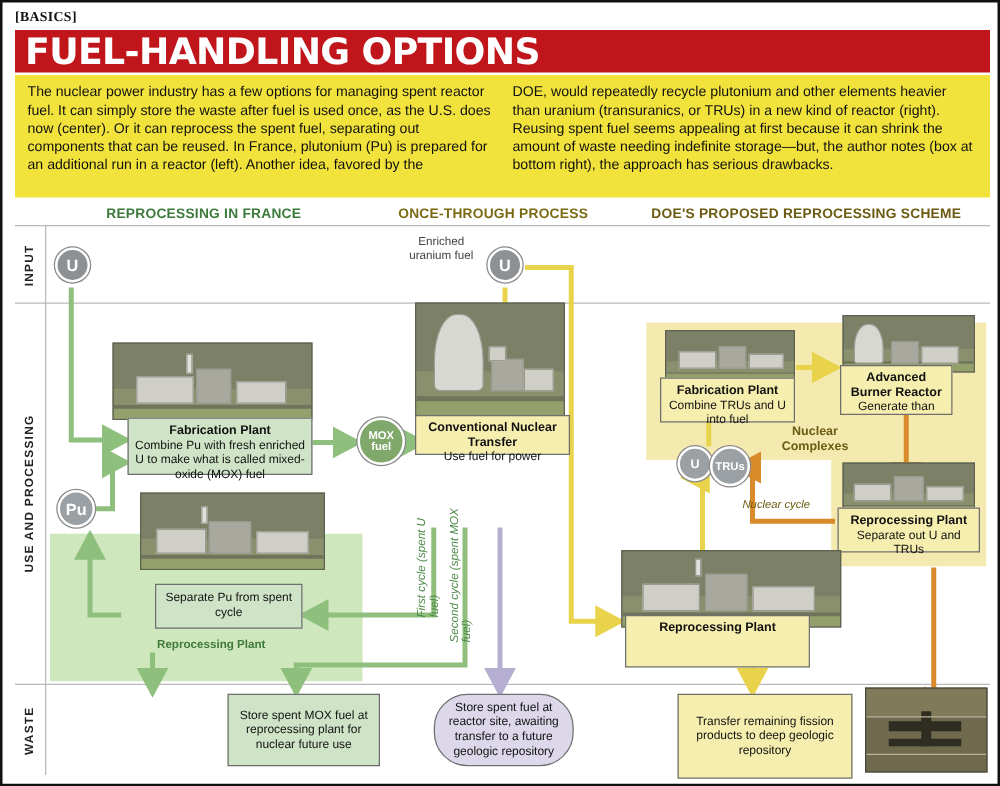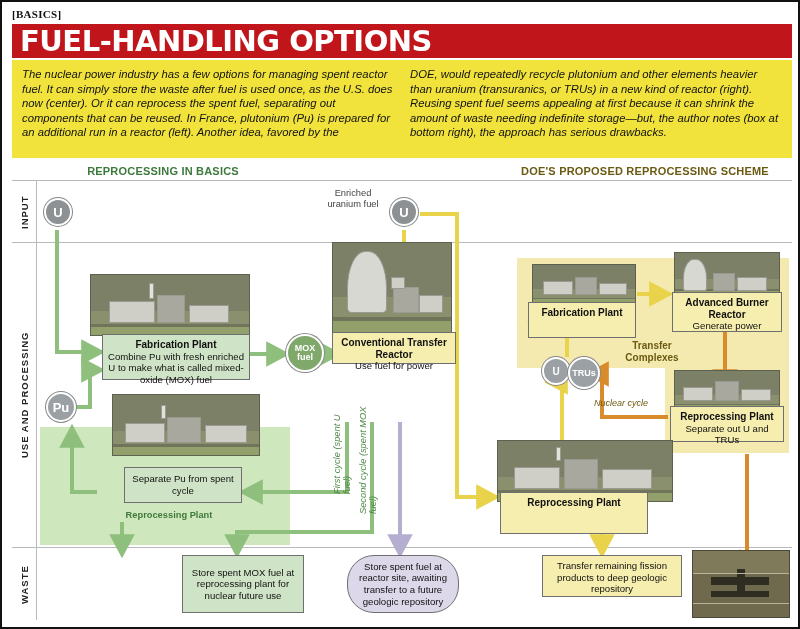--- a/index.html
+++ b/index.html
@@ -38,21 +38,20 @@
   }
   .intro {
     position:absolute; left:10px; top:58px; width:780px; height:98px;
     background:#f2e33c;
     padding:7px 10px 0 10px;
     display:flex; gap:16px;
   }
   .intro p {
     margin:0; font-size:11.3px; line-height:14.6px; color:#111;
     width:50%;
-    font-style:italic;
   }
 
   
   .colhead {
     position:absolute; top:160px; height:18px;
     font-size:11px; font-weight:bold; letter-spacing:0.2px;
     display:flex; align-items:center; justify-content:center;
     text-align:center;
   }
   #ch1 { left:36px;  width:250px; color:#3c7a3c; }
@@ -152,21 +151,22 @@
 
   <div class="basics-tag">[BASICS]</div>
   <div class="title-bar">
     <div class="t">FUEL-HANDLING OPTIONS</div>
   </div>
   <div class="intro">
     <p>The nuclear power industry has a few options for managing spent reactor fuel. It can simply store the waste after fuel is used once, as the U.S. does now (center). Or it can reprocess the spent fuel, separating out components that can be reused. In France, plutonium (Pu) is prepared for an additional run in a reactor (left). Another idea, favored by the</p>
     <p>DOE, would repeatedly recycle plutonium and other elements heavier than uranium (transuranics, or TRUs) in a new kind of reactor (right). Reusing spent fuel seems appealing at first because it can shrink the amount of waste needing indefinite storage—but, the author notes (box at bottom right), the approach has serious drawbacks.</p>
   </div>
 
-  <div class="colhead" id="ch1">REPROCESSING IN BASICS</div>
+  <div class="colhead" id="ch1">REPROCESSING IN FRANCE</div>
+  <div class="colhead" id="ch2">ONCE-THROUGH PROCESS</div>
   <div class="colhead" id="ch3">DOE'S PROPOSED REPROCESSING SCHEME</div>
 
   <div class="hrule" style="top:178px;"></div>
   <div class="hrule" style="top:240px;"></div>
   <div class="hrule" style="top:545px;"></div>
   <div class="vrule"></div>
 
   <div class="rail" style="top:182px; height:56px;">INPUT</div>
   <div class="rail" style="top:244px; height:298px;">USE AND PROCESSING</div>
   <div class="rail" style="top:549px; height:68px;">WASTE</div>
@@ -278,56 +278,57 @@
   <div class="plant" style="left:330px; top:240px; width:120px; height:92px;">
     <div class="ground"></div>
       <div class="ground2"></div>
     <div class="tower" style="left:14px; top:8px; width:40px; height:62px;"></div>
     <div class="bld dark" style="left:60px; top:44px; width:26px; height:26px;"></div>
     <div class="bld" style="left:86px; top:52px; width:24px; height:18px;"></div>
     <div class="bld" style="left:58px; top:34px; width:14px; height:12px;"></div>
     <div class="grass" style="left:0; top:78px; width:100%; height:14px;"></div>
   </div>
   <div class="box yellow" style="left:330px; top:330px; width:124px; height:32px;">
-    <b>Conventional Transfer Reactor</b><br>
+    <b>Conventional Nuclear Transfer</b><br>
     <span>Use fuel for power</span>
   </div>
 
   <div class="box purple" style="left:345px; top:553px; width:112px; height:58px; display:flex; align-items:center; justify-content:center;border-radius:27px;">
     <span>Store spent fuel at reactor site, awaiting transfer to a future geologic repository</span>
   </div>
 
   <div class="plant" style="left:530px; top:262px; width:104px; height:42px;">
     <div class="ground"></div>
       <div class="ground2"></div>
     <div class="bld" style="left:10px; top:16px; width:30px; height:14px;"></div>
     <div class="bld dark" style="left:42px; top:12px; width:22px; height:18px;"></div>
     <div class="bld" style="left:66px; top:18px; width:28px; height:12px;"></div>
     <div class="grass" style="left:0; top:34px; width:100%; height:8px;"></div>
   </div>
   <div class="box yellow" style="left:526px; top:300px; width:108px; height:36px;">
     <b>Fabrication Plant</b><br>
+    <span>Combine TRUs and U into fuel</span>
   </div>
 
   <div class="plant" style="left:672px; top:250px; width:106px; height:46px;">
     <div class="ground"></div>
       <div class="ground2"></div>
     <div class="tower" style="left:8px; top:6px; width:24px; height:32px;"></div>
     <div class="bld dark" style="left:38px; top:20px; width:22px; height:18px;"></div>
     <div class="bld" style="left:62px; top:24px; width:30px; height:14px;"></div>
     <div class="grass" style="left:0; top:38px; width:100%; height:8px;"></div>
   </div>
-  <div class="box yellow" style="left:670px; top:290px; width:110px; height:40px;">
+  <div class="box yellow" style="left:670px; top:290px; width:90px; height:40px;">
     <b>Advanced Burner Reactor</b><br>
-    <span>Generate power</span>
+    <span>Generate than</span>
   </div>
 
   <div class="circ c-gray2 small" style="left:540px; top:355px; width:28px; height:28px;">U</div>
   <div class="circ c-gray2 small" style="left:566px; top:355px; width:32px; height:32px; font-size:9px;">TRUs</div>
-  <div class="nc-label" style="left:604px; top:338px; width:92px;">Transfer Complexes</div>
+  <div class="nc-label" style="left:604px; top:338px; width:92px;">Nuclear Complexes</div>
   <div class="rc-label" style="left:592px; top:396px; width:80px;">Nuclear cycle</div>
 
   <div class="plant" style="left:672px; top:368px; width:106px; height:42px;">
     <div class="ground"></div>
       <div class="ground2"></div>
     <div class="bld" style="left:8px; top:16px; width:30px; height:14px;"></div>
     <div class="bld dark" style="left:40px; top:10px; width:24px; height:20px;"></div>
     <div class="bld" style="left:66px; top:18px; width:30px; height:12px;"></div>
     <div class="grass" style="left:0; top:34px; width:100%; height:8px;"></div>
   </div>
@@ -342,21 +343,21 @@
     <div class="bld" style="left:16px; top:26px; width:46px; height:22px;"></div>
     <div class="bld dark" style="left:66px; top:18px; width:34px; height:30px;"></div>
     <div class="bld" style="left:104px; top:28px; width:50px; height:20px;"></div>
     <div class="stack" style="left:58px; top:6px; width:5px; height:14px;"></div>
     <div class="grass" style="left:0; top:52px; width:100%; height:10px;"></div>
   </div>
   <div class="box yellow" style="left:498px; top:490px; width:148px; height:42px;">
     <b>Reprocessing Plant</b><br>
   </div>
 
-  <div class="box yellow" style="left:540px; top:553px; width:140px; height:42px; display:flex; justify-content:center;">
+  <div class="box yellow" style="left:540px; top:553px; width:140px; height:68px; display:flex; align-items:center; justify-content:center;">
     <span>Transfer remaining fission products to deep geologic repository</span>
   </div>
   <div class="repo" style="left:690px; top:548px; width:98px; height:68px;">
     <div class="top"></div>
     <div class="hole" style="left:18px; top:26px; width:58px; height:8px;"></div>
     <div class="hole" style="left:18px; top:40px; width:58px; height:6px;"></div>
     <div class="hole" style="left:44px; top:18px; width:8px; height:28px;"></div>
     <div class="line" style="left:0; top:22px; width:100%;"></div>
     <div class="line" style="left:0; top:52px; width:100%;"></div>
   </div>

